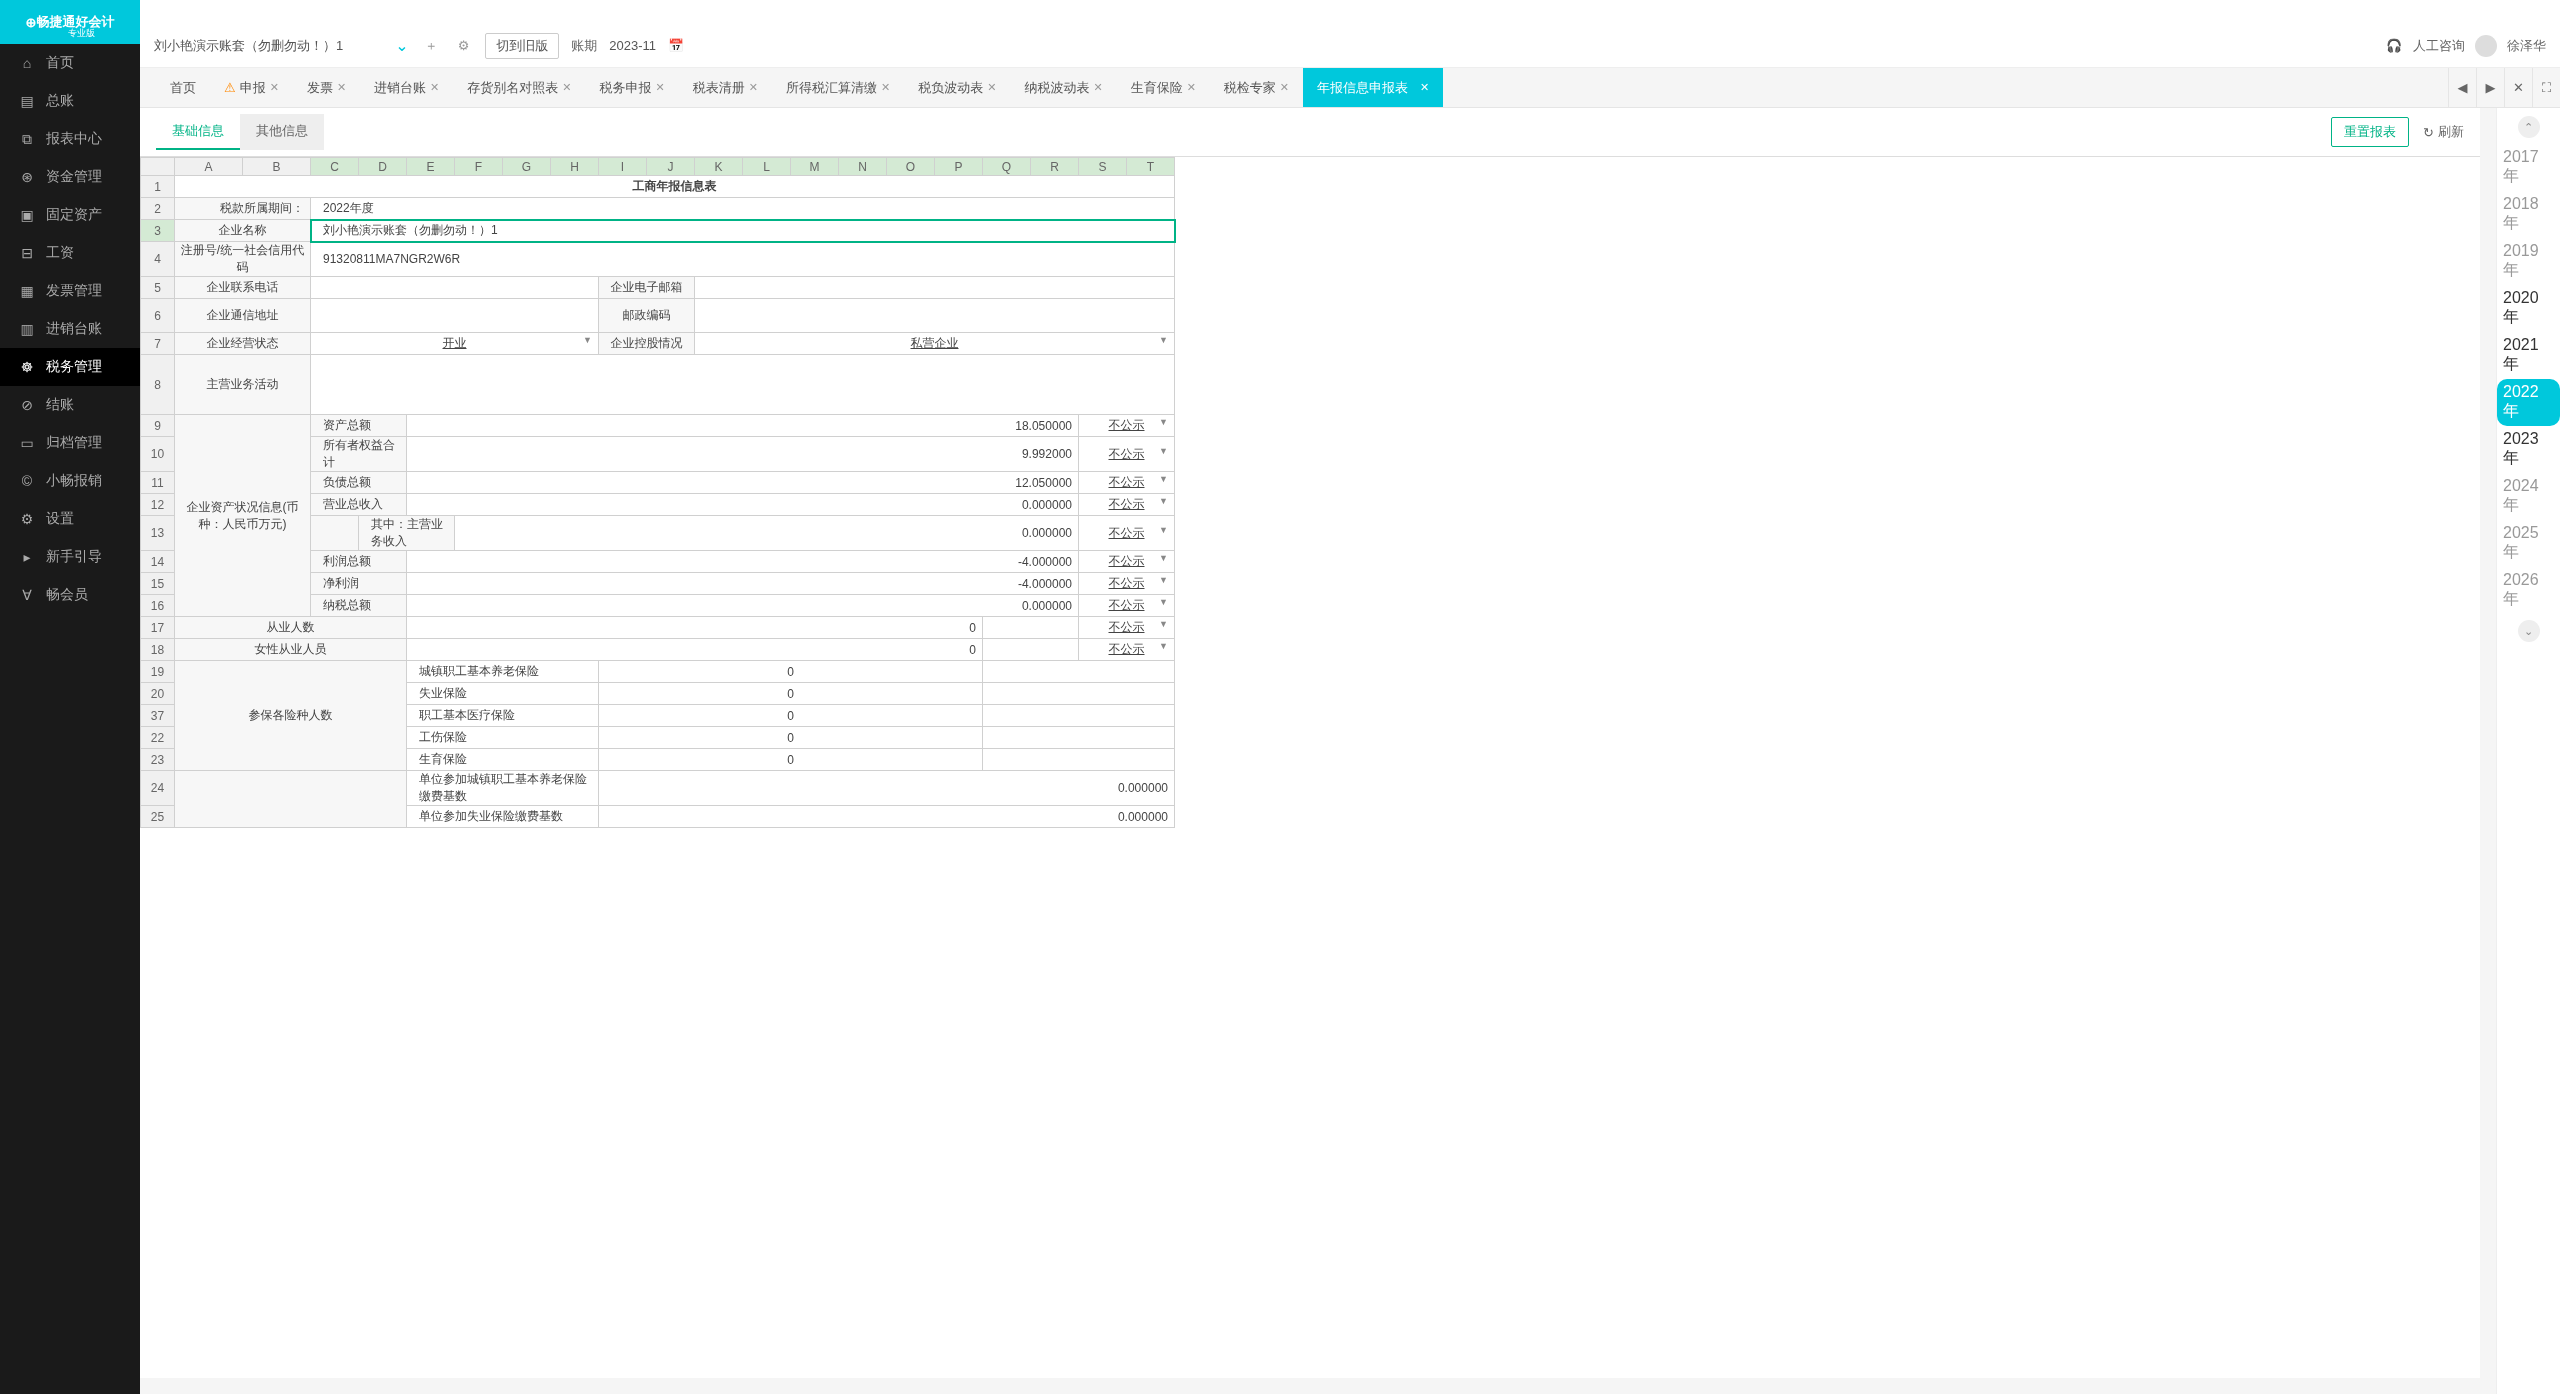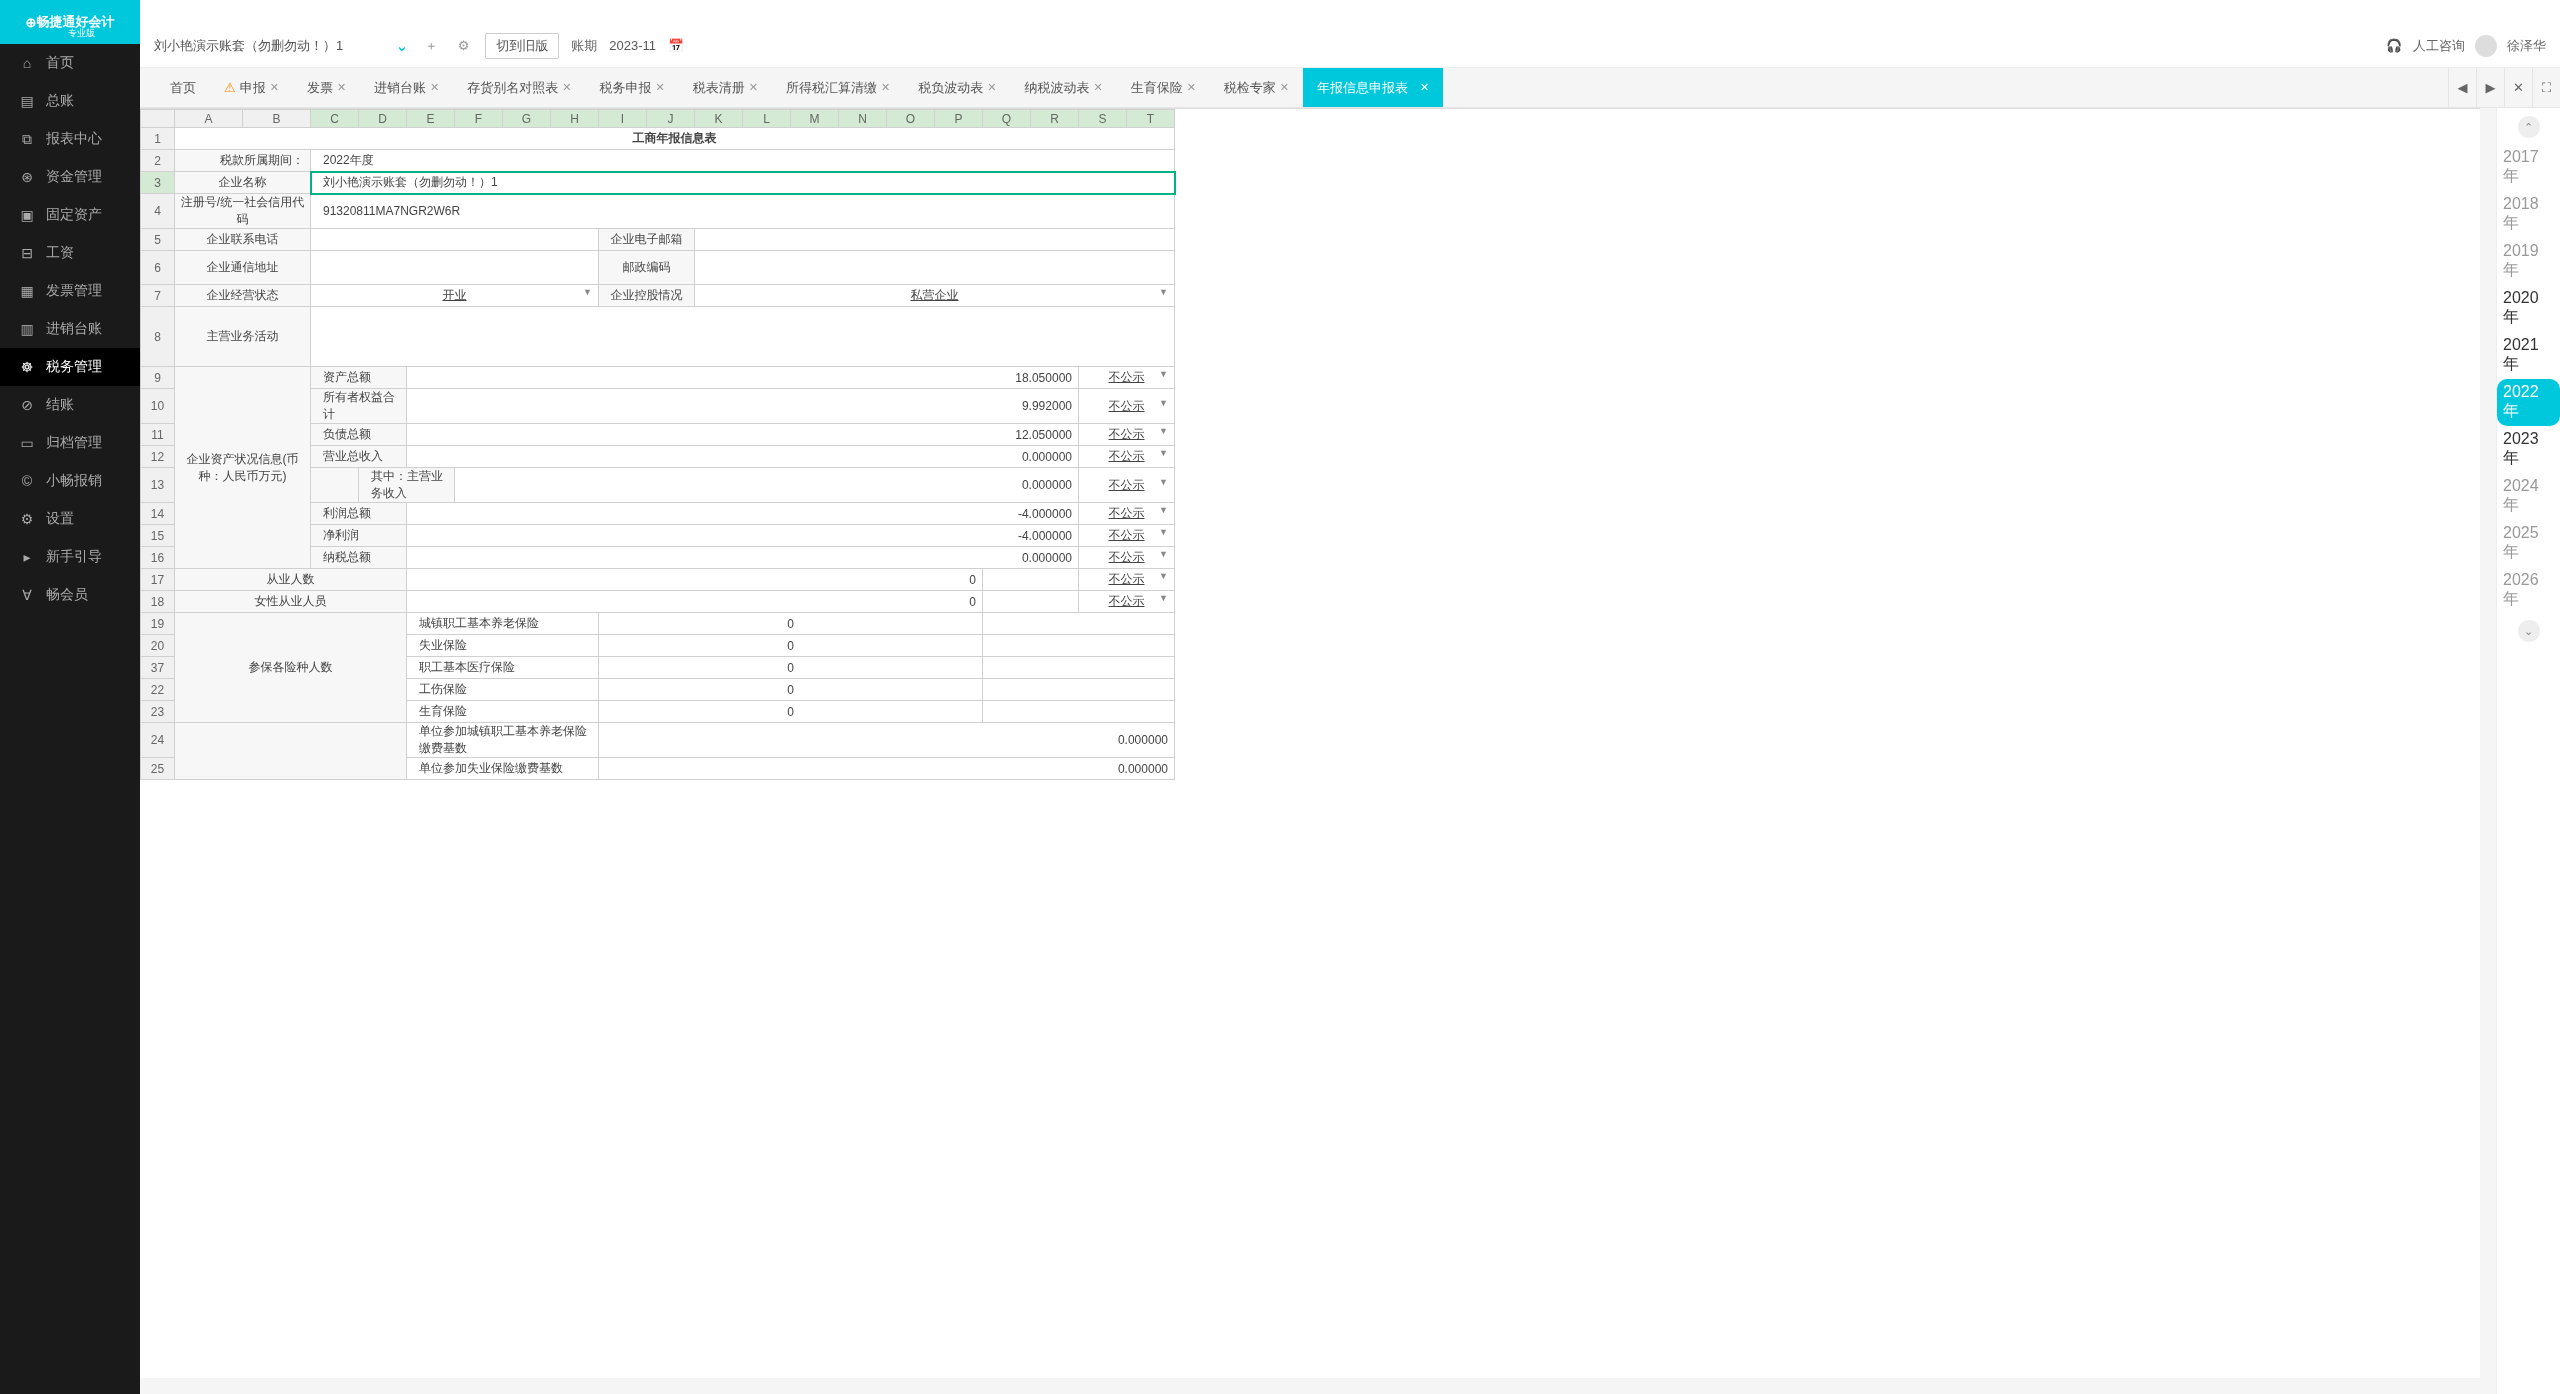--- a/index.html
+++ b/index.html
@@ -225,20 +225,30 @@
       <div class="tabs-right">
         <div class="tbtn">◀</div>
         <div class="tbtn">▶</div>
         <div class="tbtn">✕</div>
         <div class="tbtn">⛶</div>
       </div>
     </div>
 
     <div class="content">
       <div class="sheet-area">
+        <div class="toolbar">
+          <div class="sub-tabs">
+            <div class="sub-tab active">基础信息</div>
+            <div class="sub-tab">其他信息</div>
+          </div>
+          <div class="toolbar-right">
+            <span class="btn-green">重置报表</span>
+            <span class="btn-plain">↻ <span>刷新</span></span>
+          </div>
+        </div>
 
         <div class="sheet-wrap">
           <table class="sheet" id="sheet">
               <thead>
                 <tr>
                   <th class="rowhead"></th>
                   <th class="col-a">A</th>
                   <th class="col-a">B</th>
                   <th class="col-wide sel">C</th>
                   <th class="col-wide sel">D</th>

